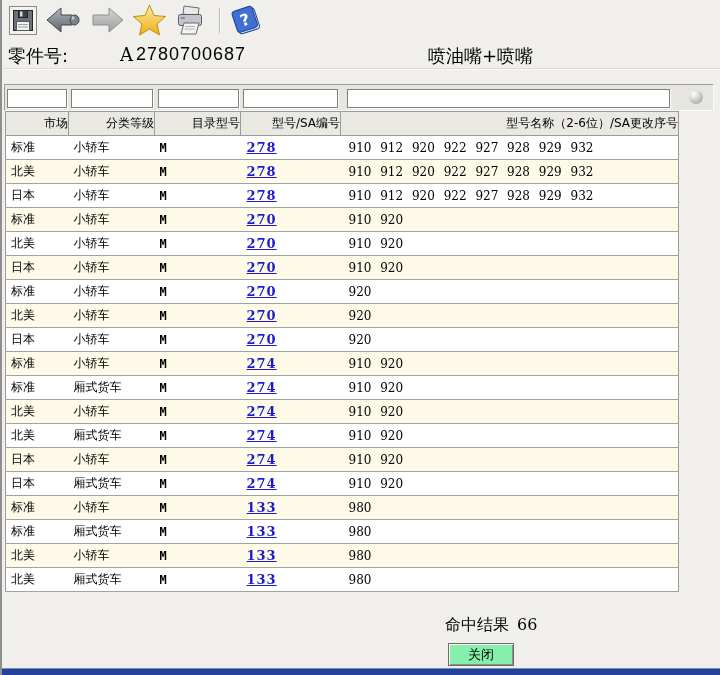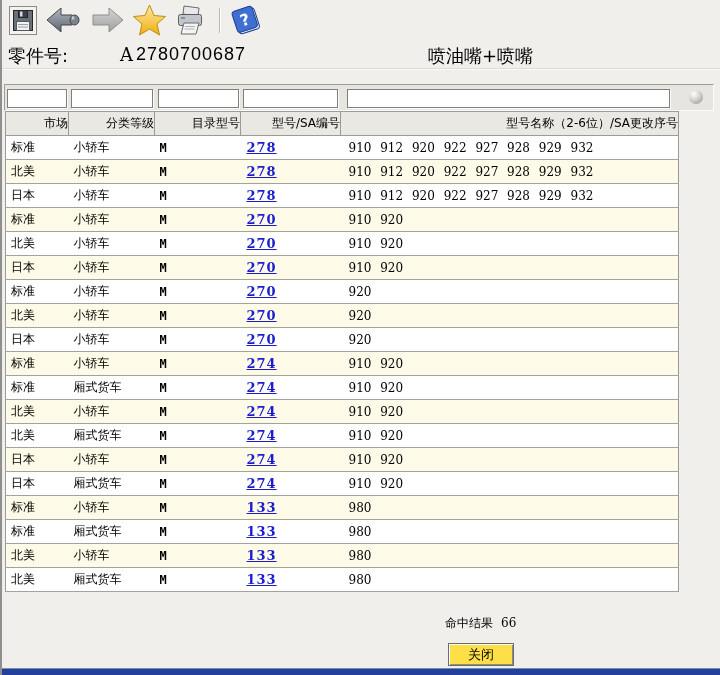--- a/index.html
+++ b/index.html
@@ -56,24 +56,24 @@
     font-size:12px; padding:0 0 0 5px; white-space:nowrap; overflow:hidden;
   }
   .results tr.alt td { background:#fdfbe7; }
   .results td.c-model { padding-left:6px;margin-left:44px; }
   .results td.c-names { padding-left:8px; word-spacing:5px; font-family:"DejaVu Serif", serif; }
   .results td.c-cat   { font-family:"DejaVu Sans Mono", monospace; font-weight:bold; }
   a.model-link { color:#1c1ccd; font-weight:bold; text-decoration:underline;
                  font-size:13px; letter-spacing:1px; font-family:"DejaVu Serif", serif; }
 
   
-  .result-line { position:absolute; left:443px; top:615px; font-size:12px;text-align:center; }
+  .result-line { position:absolute; left:443px; top:615px; font-size:16px;text-align:center; }
   .result-line .cnt { margin-left:8px; font-family:"DejaVu Serif", serif; }
   .close-btn { position:absolute; left:446px; top:643px; width:66px; height:23px;
-               background:#fde047; border:1px solid #6d6d68; font-size:13px;
+               background:#86efac; border:1px solid #6d6d68; font-size:13px;
                font-family:"DejaVu Sans",sans-serif; color:#000; cursor:pointer;
                box-shadow:inset 1px 1px 0 #ffffff, inset -1px -1px 0 #8d8d88; }
   .bottom-strip { position:absolute; left:0; bottom:0; width:720px; height:7px;
                   background:#24409c; border-top:1px solid #6d93a8; }
 </style>
 </head>
 <body>
 
 <div class="window">
 

